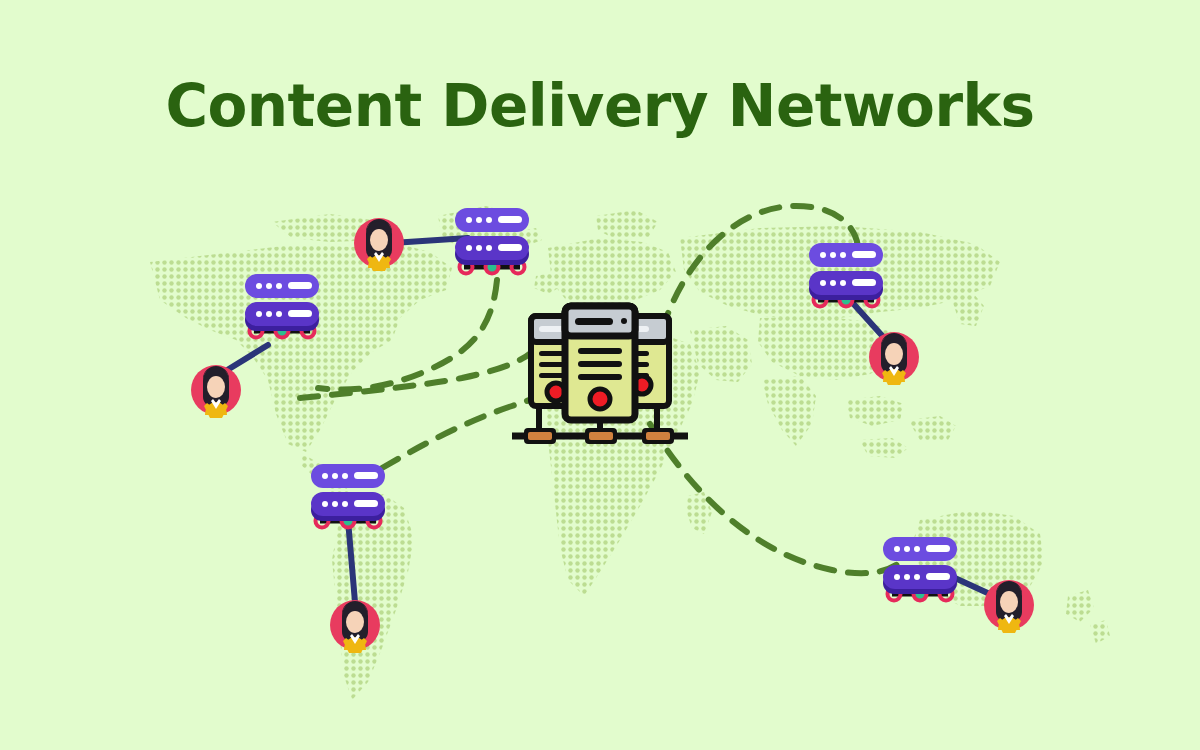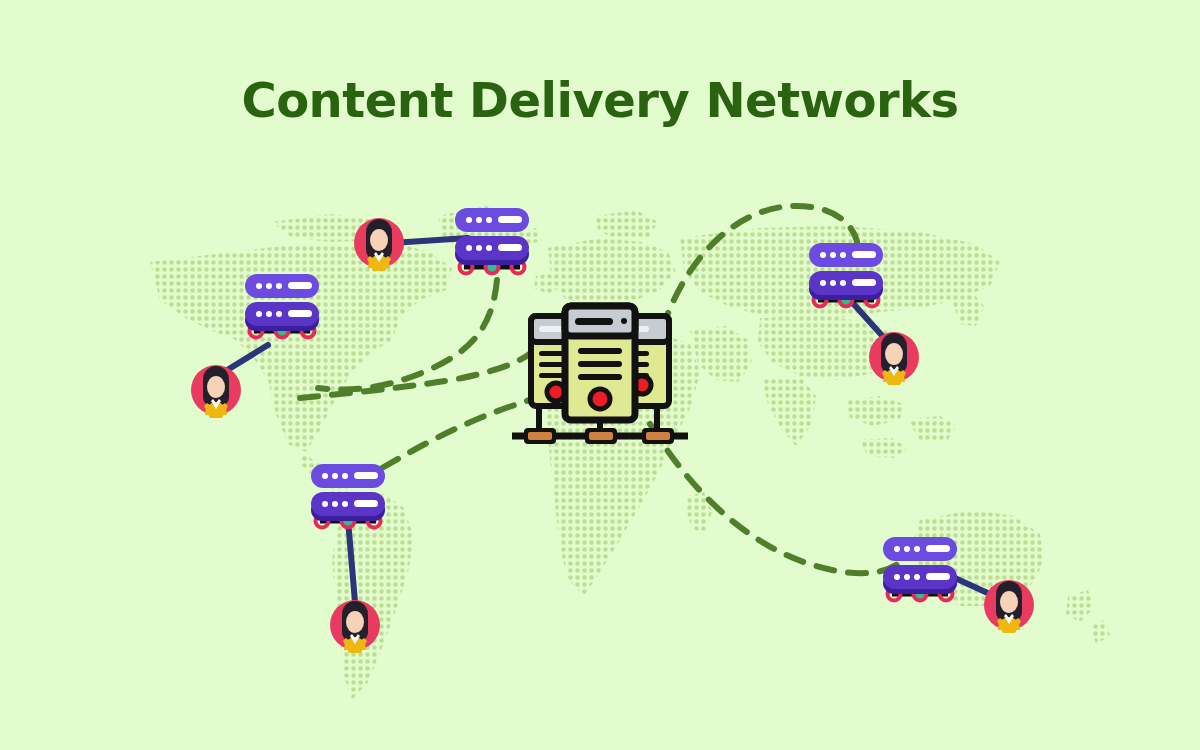--- a/index.html
+++ b/index.html
@@ -10,21 +10,21 @@
     position:relative;
   }
   #stage{position:absolute;inset:0;width:1200px;height:750px;}
   #stage svg{position:absolute;top:0;left:0;}
   .title{
     position:absolute;top:0;left:0;width:1200px;
     text-align:center;
     margin:0;
     font-family:"DejaVu Sans", sans-serif;
     font-weight:bold;
-    font-size:48px;
+    font-size:58px;
     letter-spacing:-0.5px;
     color:#2a6310;
     padding-top:72px;
     user-select:none;
   }
 </style>
 </head>
 <body>
 
 <div id="stage">

